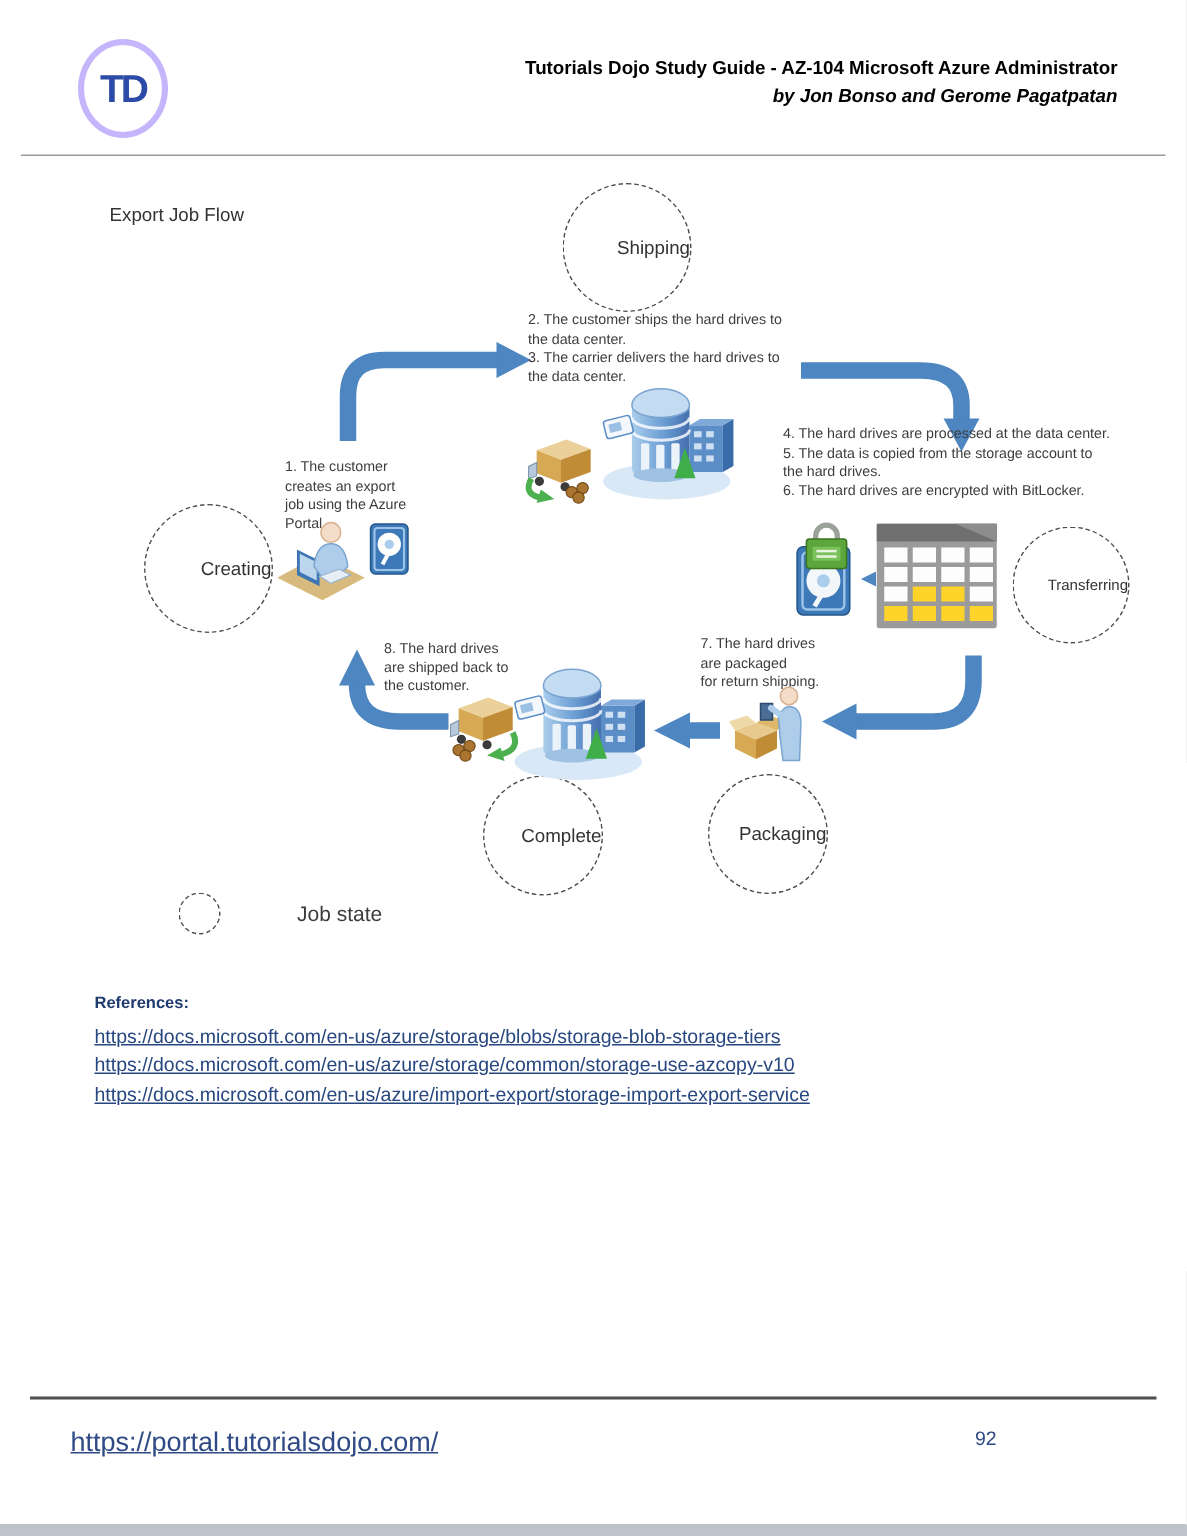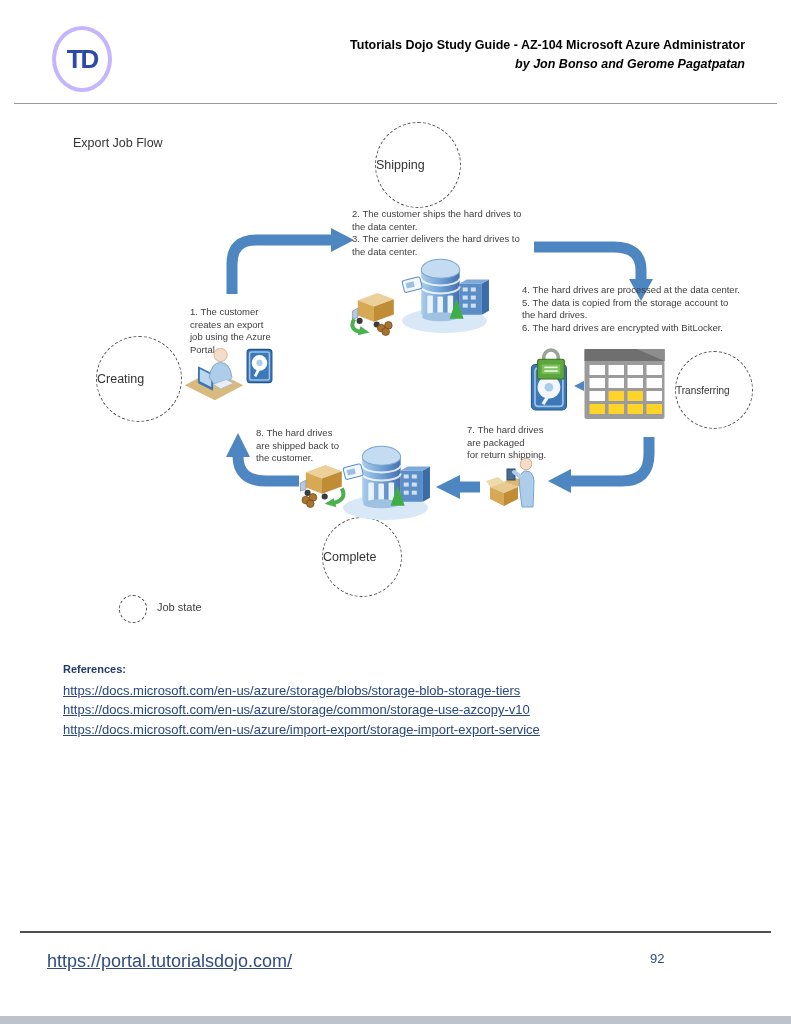--- a/index.html
+++ b/index.html
@@ -20,25 +20,25 @@
     font-size:12.5px;font-weight:bold;line-height:1.5;
   }
   .header-title .byline{font-style:italic;}
   .header-rule{left:14px;top:103px;width:763px;border-top:1.4px solid #9a9a9a;}
 
   
   .diagram{left:0;top:110px;width:791px;height:540px;}
   .diagram-title{left:73px;top:26px;font-size:12.5px;color:#333;}
   .circle-state{
     border:1.6px dashed #4f4f4f;border-radius:50%;background:#fff;
-    display:flex;align-items:center;justify-content:flex-start;color:#333;font-size:12.5px;
+    display:flex;align-items:center;justify-content:flex-end;color:#333;font-size:12.5px;
   }
   .step-text{font-size:9.5px;color:#3d3d3d;line-height:1.34;white-space:pre-line;}
   .legend-circle{border:1.5px dashed #4f4f4f;border-radius:50%;background:#fff;}
-  .legend-label{font-size:11px;color:#3d3d3d;}
+  .legend-label{font-size:14px;color:#3d3d3d;margin-left:41px;}
   svg{display:block;}
 
   
   .references{left:63px;top:663px;width:620px;}
   .ref-heading{font-size:11px;font-weight:bold;color:#1e3a6e;margin-bottom:6px;}
   .ref-link{display:block;font-size:13px;color:#27477f;text-decoration:underline;line-height:19.3px;}
 
   
   .footer-rule{left:20px;top:931px;width:751px;border-top:2px solid #4f4f4f;}
   .footer-link{left:47px;top:951px;font-size:18px;color:#2f4a85;text-decoration:underline;}
@@ -88,20 +88,23 @@
       <span>Shipping</span>
     </div>
     <div class="abs circle-state" style="left:96px;top:226px;width:84px;height:84px;">
       <span>Creating</span>
     </div>
     <div class="abs circle-state" style="left:675px;top:241px;width:76px;height:76px;font-size:10px;">
       <span>Transferring</span>
     </div>
     <div class="abs circle-state" style="left:322px;top:407px;width:78px;height:78px;">
       <span>Complete</span>
+    </div>
+    <div class="abs circle-state" style="left:472px;top:406px;width:78px;height:78px;">
+      <span>Packaging</span>
     </div>
 
     <div class="abs step-text" style="left:190px;top:176px;width:100px;margin-top:20px;">1. The customer
 creates an export
 job using the Azure
 Portal.</div>
     <div class="abs step-text" style="left:352px;top:98px;width:190px;">2. The customer ships the hard drives to
 the data center.
 3. The carrier delivers the hard drives to
 the data center.</div>

